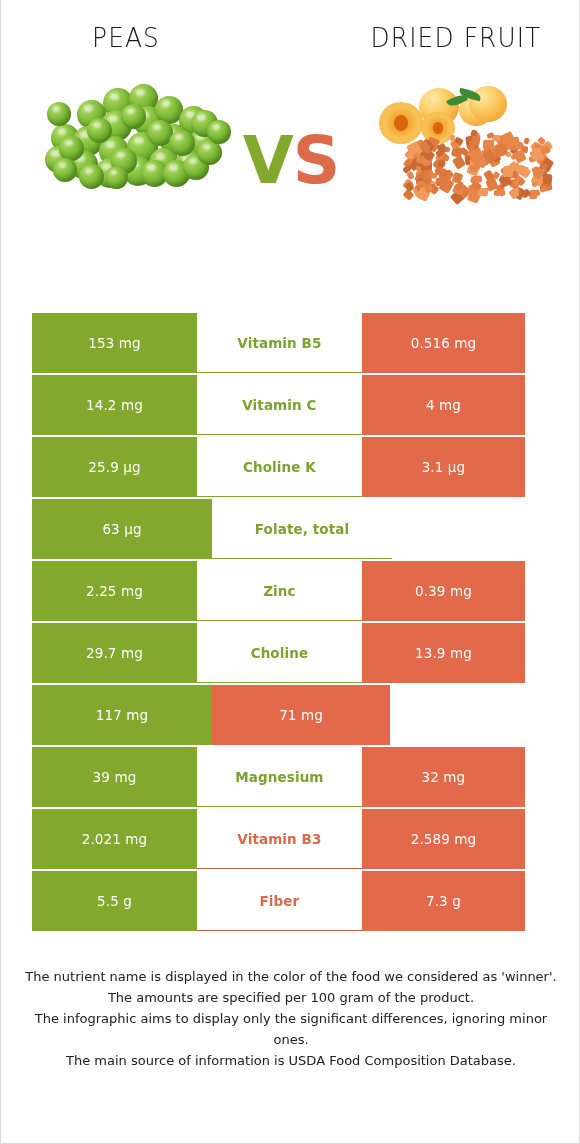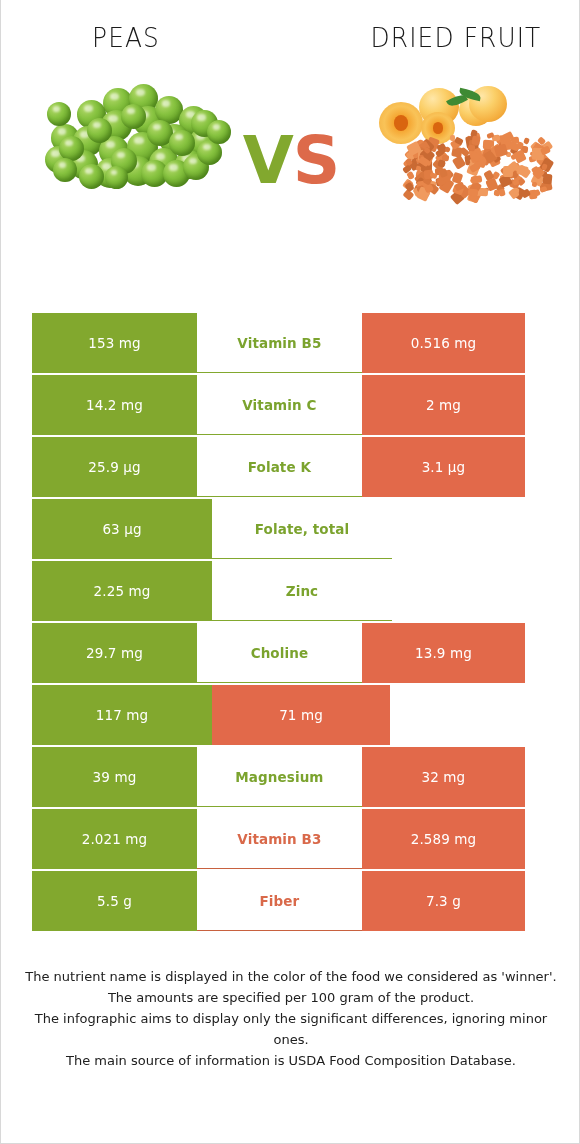--- a/index.html
+++ b/index.html
@@ -432,34 +432,35 @@
 
 <div class="table">
     <div class="row">
       <div class="cell cell-left">153 mg</div>
       <div class="cell cell-mid">Vitamin B5</div>
       <div class="cell cell-right">0.516 mg</div>
     </div>
     <div class="row">
       <div class="cell cell-left">14.2 mg</div>
       <div class="cell cell-mid">Vitamin C</div>
-      <div class="cell cell-right">2 mg</div>
+      <div class="cell cell-right">4 mg</div>
     </div>
     <div class="row">
       <div class="cell cell-left">25.9 µg</div>
-      <div class="cell cell-mid">Folate K</div>
+      <div class="cell cell-mid">Choline K</div>
       <div class="cell cell-right">3.1 µg</div>
     </div>
     <div class="row">
       <div class="cell cell-left">63 µg</div>
       <div class="cell cell-mid">Folate, total</div>
     </div>
     <div class="row">
       <div class="cell cell-left">2.25 mg</div>
       <div class="cell cell-mid">Zinc</div>
+      <div class="cell cell-right">0.39 mg</div>
     </div>
     <div class="row">
       <div class="cell cell-left">29.7 mg</div>
       <div class="cell cell-mid">Choline</div>
       <div class="cell cell-right">13.9 mg</div>
     </div>
     <div class="row">
       <div class="cell cell-left">117 mg</div>
       <div class="cell cell-right">71 mg</div>
     </div>

